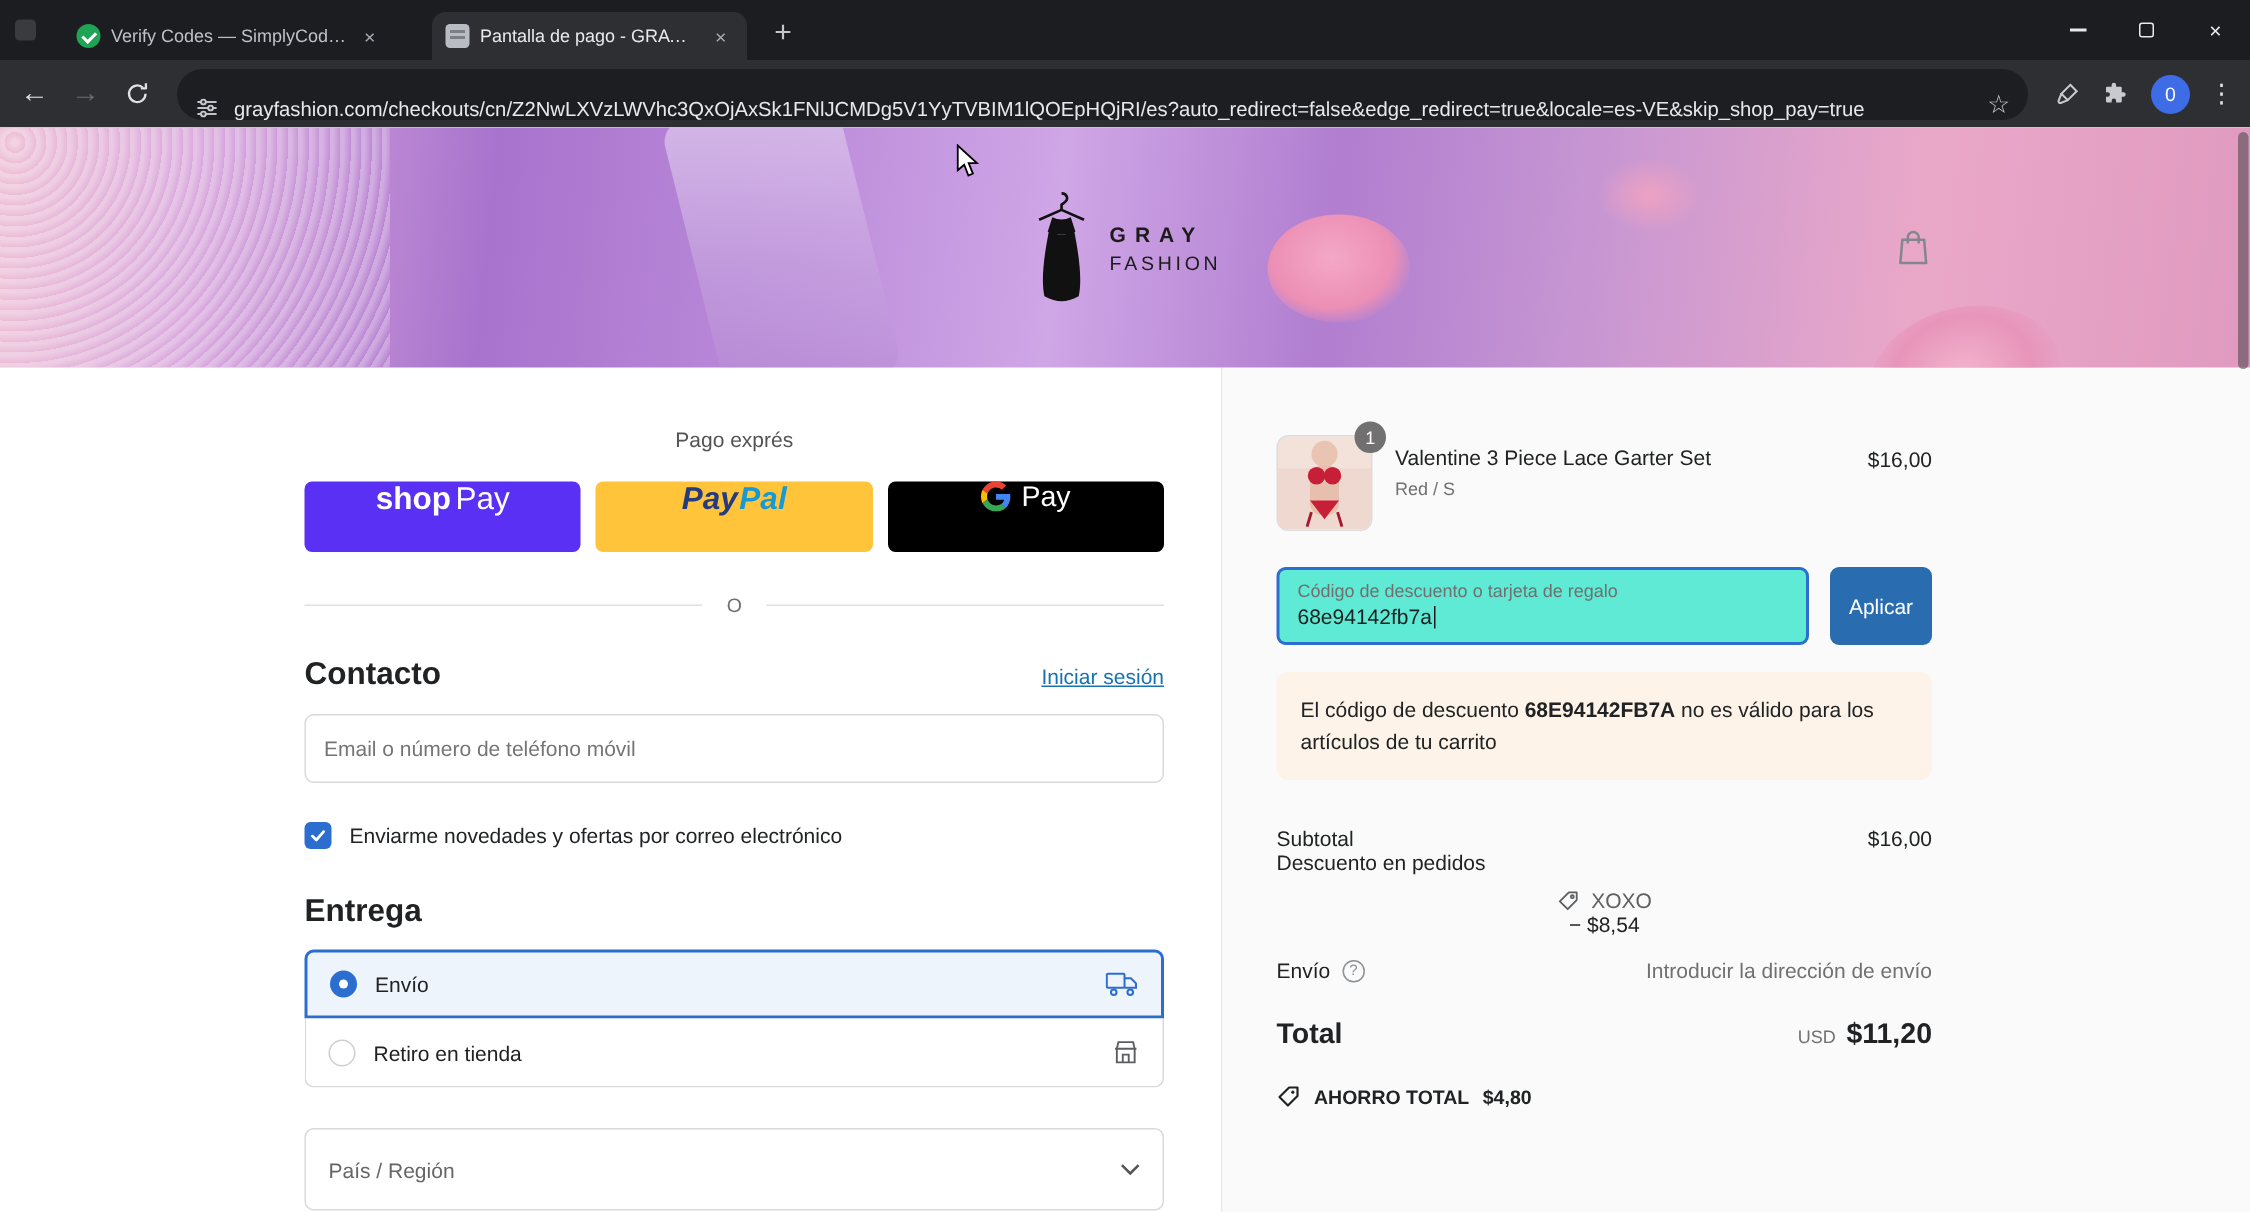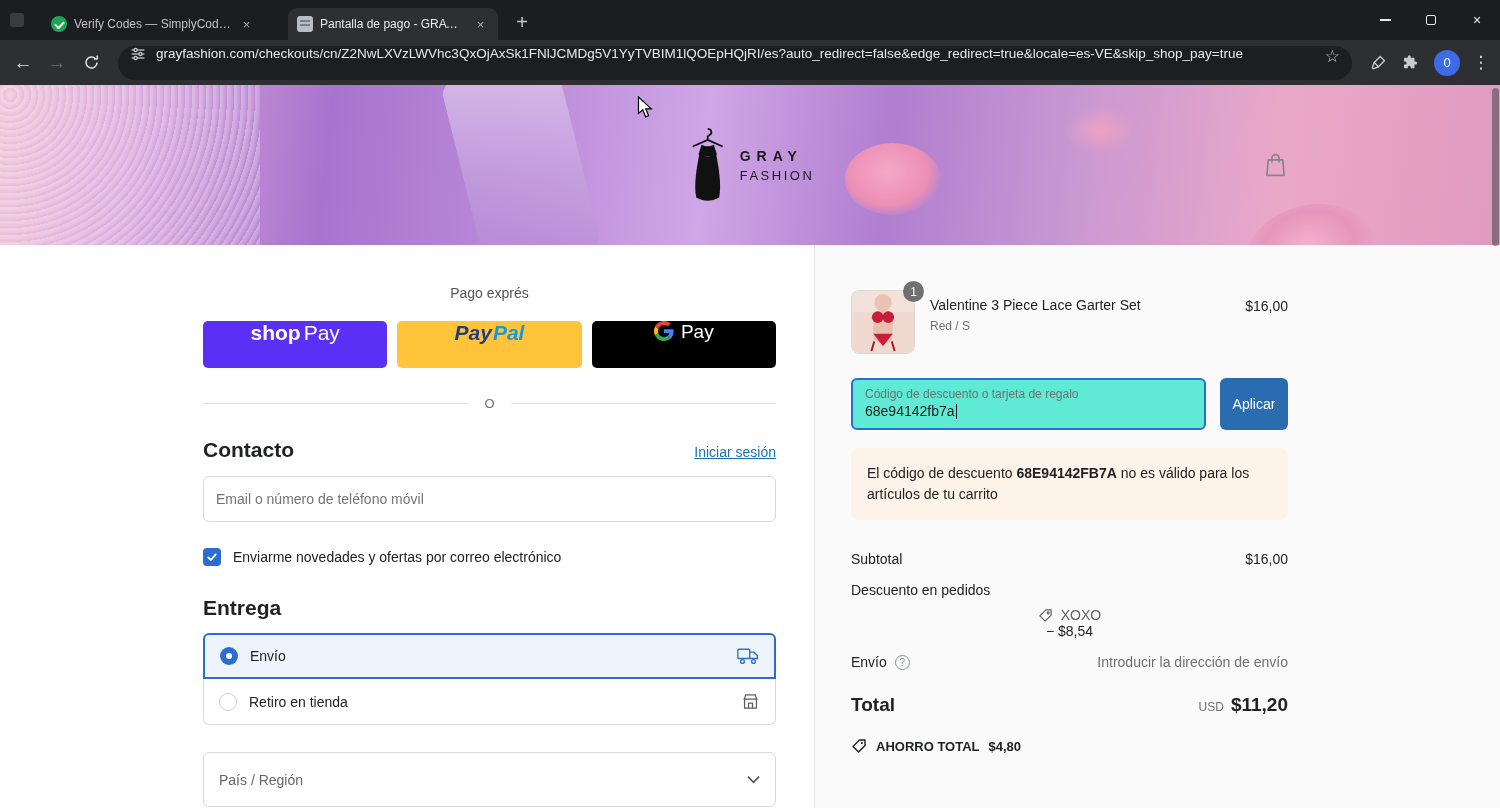--- a/index.html
+++ b/index.html
@@ -31,21 +31,21 @@
   .wincontrols{ position:absolute; right:0; top:0; height:40px; display:flex; }
   .wc{ width:46px; height:40px; display:flex; align-items:center; justify-content:center; color:#e8eaed; font-size:14px; }
   .wc .minbar{ width:11px; height:1.4px; background:#e8eaed; display:block; }
   .wc .maxbox{ width:10px; height:10px; border:1.4px solid #e8eaed; border-radius:2px; display:block; }
 
   
   .navbar{ position:absolute; top:40px; left:0; right:0; height:45px; background:var(--toolbar); display:flex; align-items:center; }
   .nav-btn{ width:34px; height:34px; border-radius:50%; display:flex; align-items:center; justify-content:center; color:#dfe1e5; font-size:19px; flex:0 0 34px; }
   .nav-btn.dim{ color:#6a6d72; }
   .nav-btn svg{ display:block; }
-  .omnibox{ flex:1; height:34px; margin:0 10px; background:var(--omnibox); border-radius:17px; display:flex; align-items:flex-start; padding:0 12px; min-width:0; }
+  .omnibox{ flex:1; height:34px; margin:0 10px; background:var(--omnibox); border-radius:17px; display:flex; align-items:flex-end; padding:0 12px; min-width:0; }
   .url{ flex:1; color:#e6e8ea; font-size:13.5px; white-space:nowrap; overflow:hidden; min-width:0; }
   .star{ color:#c7cacf; font-size:17px; margin-left:10px; flex:0 0 auto; }
   .tool-icon{ width:32px; height:32px; display:flex; align-items:center; justify-content:center; flex:0 0 32px; color:#dfe1e5; }
   .avatar{ width:26px; height:26px; border-radius:50%; background:#3d6ce6; color:#fff; font-size:13px; display:flex; align-items:center; justify-content:center; flex:0 0 26px; margin:0 8px; }
   .kebab{ color:#dfe1e5; font-size:17px; width:26px; text-align:center; margin-right:6px; }
 
   
   .page{ position:absolute; top:85px; left:0; right:0; bottom:0; background:#fff; overflow:hidden; }
   .banner{ position:relative; height:160px; overflow:hidden;
     background:linear-gradient(96deg,#eec0d6 0%,#d9a8dd 9%,#a873cd 22%,#b887d8 33%,#cfa6e6 47%,#b17ed0 59%,#c897d2 71%,#eaa8c8 85%,#e09ac0 100%);padding-left:32px; }
@@ -124,21 +124,21 @@
   .field-value{ display:flex; align-items:center; margin-top:2px; font-size:14px; color:var(--ink); }
   .caret{ width:1px; height:15px; background:#1a1a1a; margin-left:1px; }
   .apply-btn{ width:68px; height:52px; border:none; border-radius:6px; background:var(--btn); color:#fff; font-size:14px; cursor:pointer; font-family:"Liberation Sans",sans-serif; }
 
   .error-box{ margin-top:18px; background:var(--errbg); border-radius:8px; padding:15px 16px; font-size:14px; color:var(--ink); line-height:21px; }
   .error-box b{ font-weight:700; }
 
   .sum-row{ display:flex; justify-content:space-between; align-items:center; font-size:14px; color:var(--ink); }
   .sum-row .val{ font-weight:500; }
   .m-sub{ margin-top:31px; }
-  .m-disc{ margin-top:15px; }
+  .m-disc{ }
   .m-code{ margin-top:9px;flex-direction:column; }
   .m-ship{ margin-top:15px; }
   .with-icon{ display:flex; align-items:center; gap:8px; }
   .muted{ color:#616161; }
   .shipval{ color:var(--mut); }
   .info-icon{ width:15px; height:15px; border-radius:50%; border:1px solid #8c9196; color:#8c9196; font-size:10px; display:flex; align-items:center; justify-content:center; }
   .total-row{ margin-top:24px; display:flex; justify-content:space-between; align-items:baseline; }
   .total-label{ font-size:19px; font-weight:600; color:var(--ink); }
   .currency{ font-size:12px; color:var(--mut); margin-right:7px; }
   .total-value{ font-size:19px; font-weight:600; color:var(--ink); }

